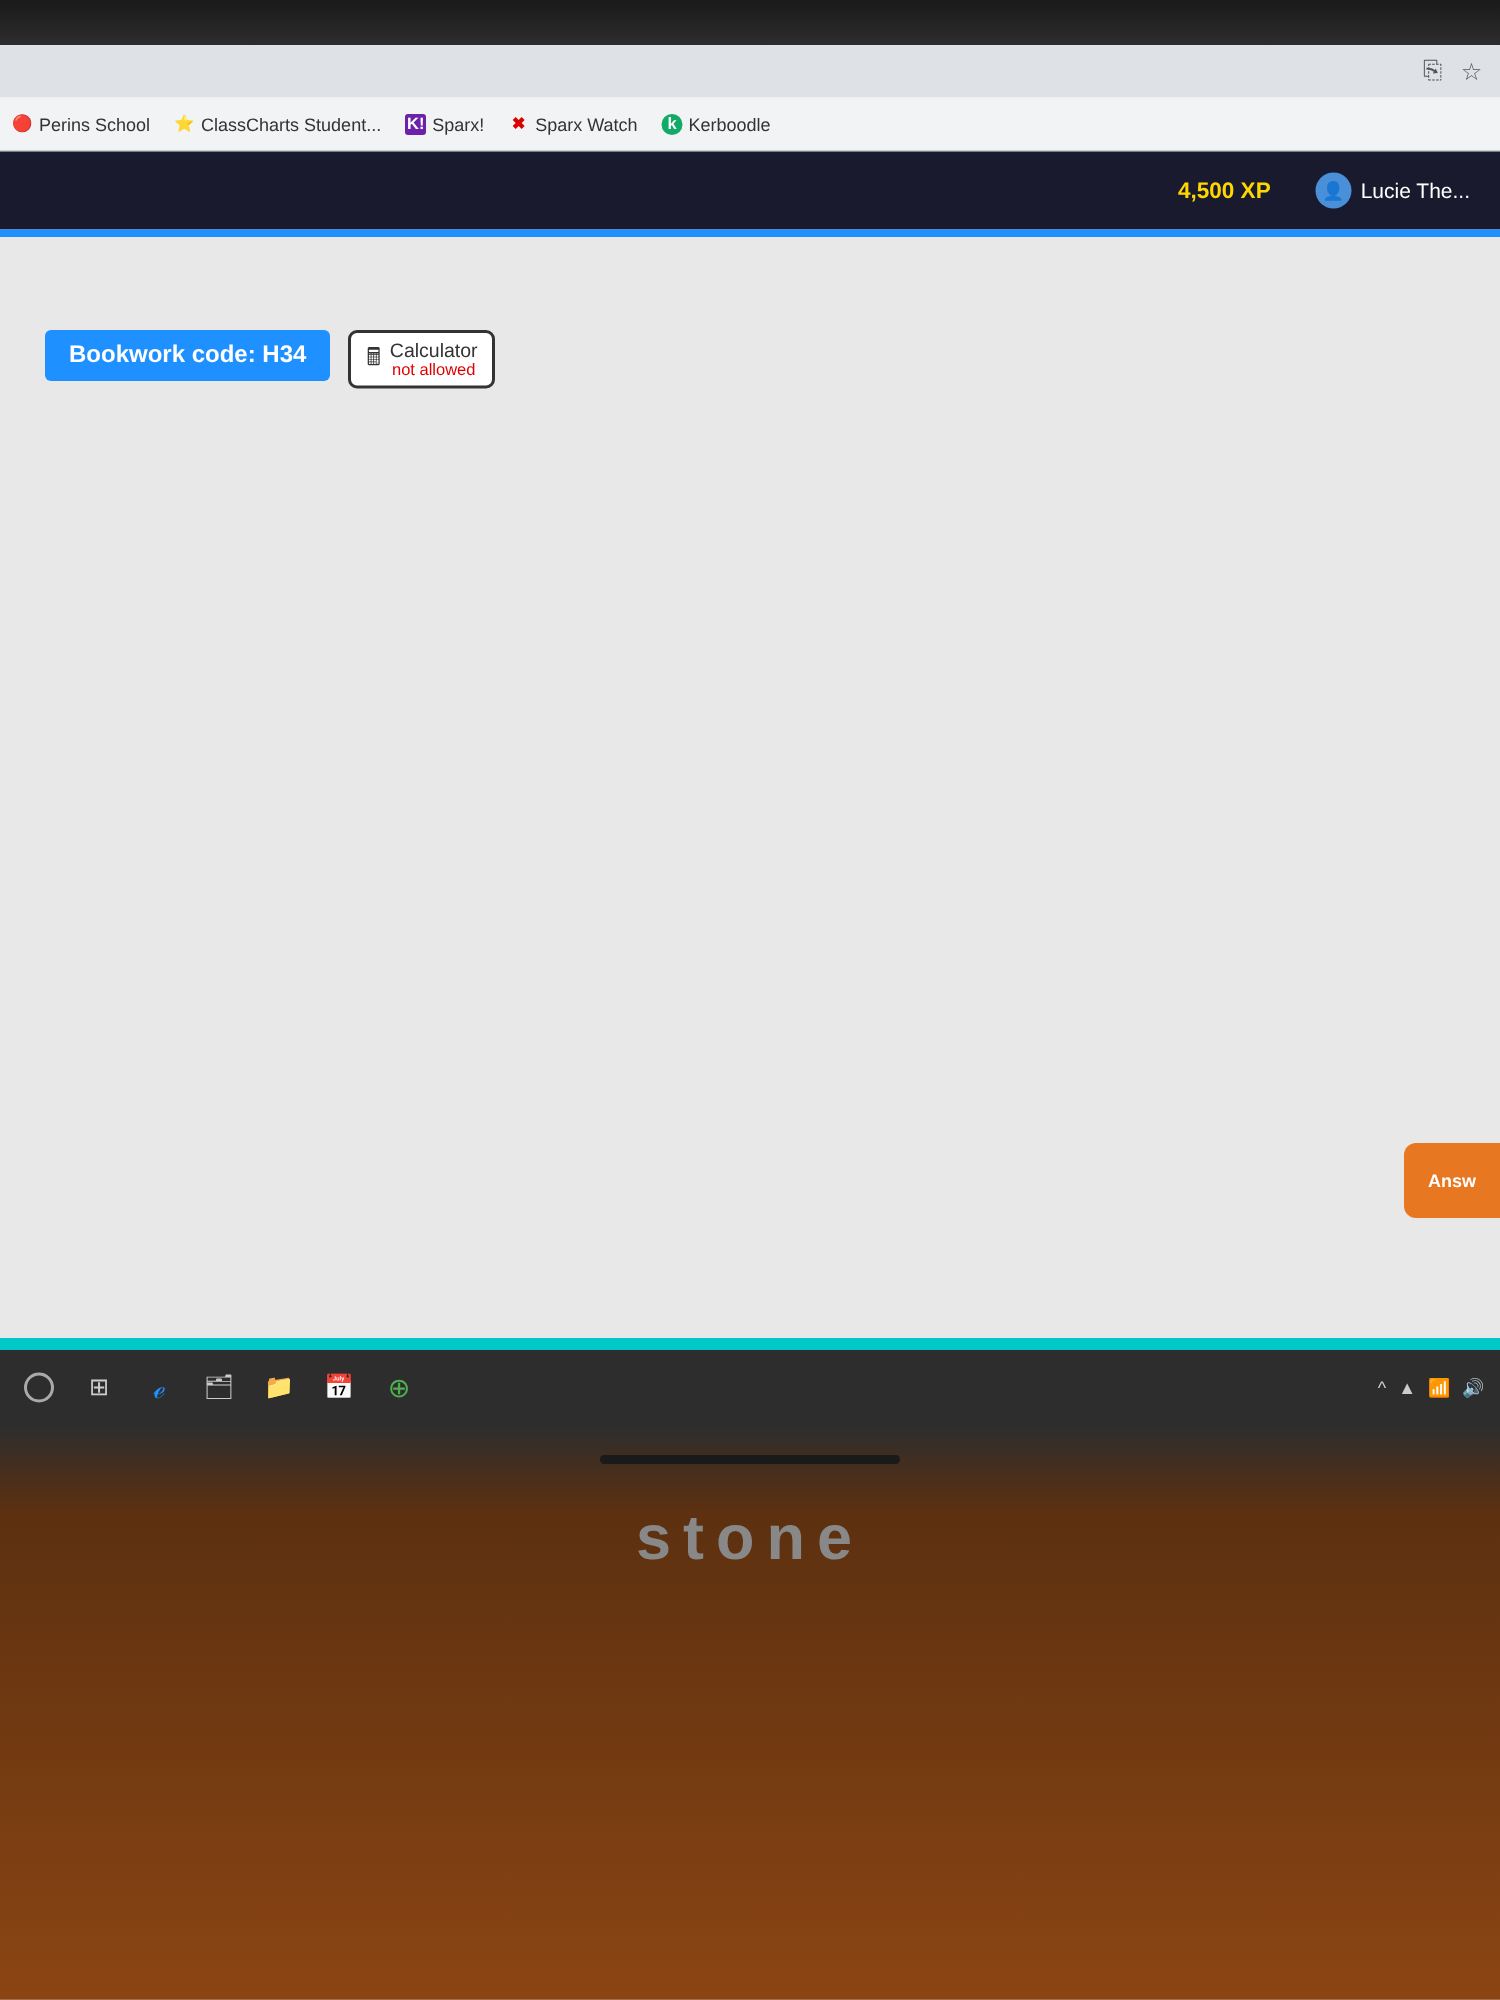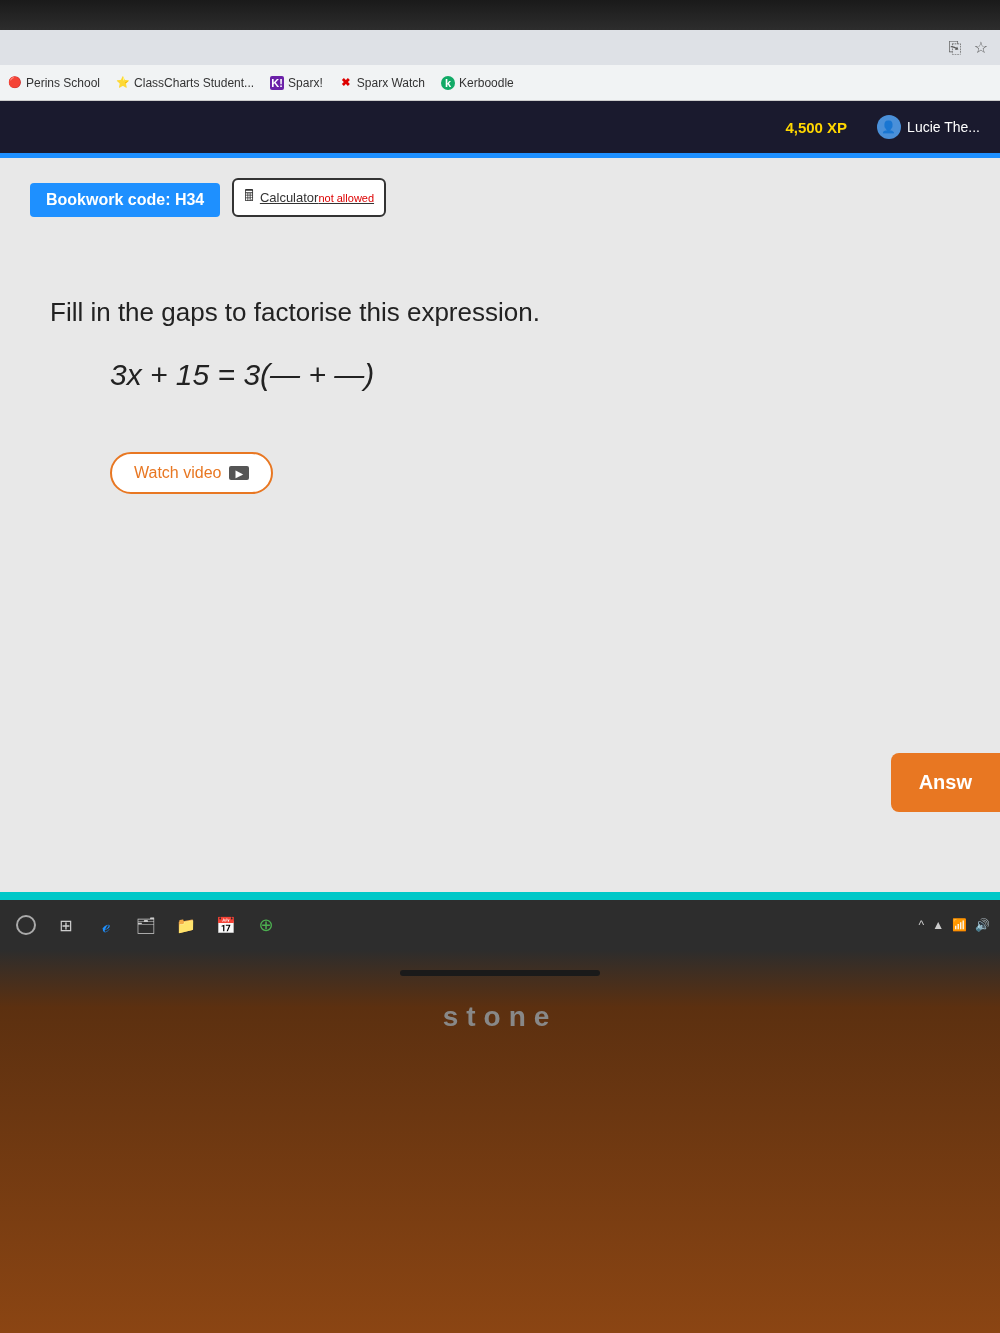--- a/index.html
+++ b/index.html
@@ -138,23 +138,24 @@
     .main-content {
       flex: 1;
       background: #e8e8e8;
       position: relative;
       padding: 20px 30px;
     }
 
     
     .bookwork-row {
       display: flex;
-      align-items: flex-end;
+      align-items: flex-start;
       gap: 12px;
       margin-bottom: 40px;
+      margin-top: 42px;
     }
 
     .bookwork-code-badge {
       background: #1e90ff;
       color: white;
       font-weight: bold;
       font-size: 16px;
       padding: 8px 16px;
       border-radius: 4px;
     }
@@ -222,23 +223,23 @@
       font-size: 10px;
     }
 
     
     .answer-btn {
       position: absolute;
       right: 0;
       bottom: 80px;
       background: #e87722;
       color: white;
-      font-size: 20px;
+      font-size: 12px;
       font-weight: bold;
-      padding: 18px 28px;
+      padding: 18px 16px;
       border: none;
       border-radius: 8px 0 0 8px;
       cursor: pointer;
       writing-mode: horizontal-tb;
     }
 
     
     .teal-bar {
       width: 100%;
       height: 8px;
@@ -299,21 +300,21 @@
       height: 383px;
       background: linear-gradient(to bottom, #2d2d2d 0%, #5c3010 15%, #8B4513 100%);
       display: flex;
       flex-direction: column;
       align-items: center;
       padding-top: 20px;
     }
 
     .laptop-brand {
       color: #888;
-      font-size: 28px;
+      font-size: 42px;
       font-weight: bold;
       letter-spacing: 8px;
       text-transform: lowercase;
       margin-top: 10px;
     }
 
     .laptop-hinge {
       width: 200px;
       height: 6px;
       background: #1a1a1a;
@@ -366,38 +367,27 @@
   </div>
 
   <div class="blue-accent-bar"></div>
 
   <div class="main-content">
 
     <div class="bookwork-row">
       <div class="bookwork-code-badge">Bookwork code: H34</div>
       <div class="calculator-badge">
         <span class="calc-icon">🖩</span>
-        <div style="display:flex;flex-direction:row;align-items:center;text-decoration:underline;">
+        <div style="display:flex;flex-direction:column;align-items:center;">
           <span>Calculator</span>
           <span style="color:#d00;font-size:11px;">not allowed</span>
         </div>
       </div>
     </div>
 
-    <div class="question-area">
-      <p class="question-text">Fill in the gaps to factorise this expression.</p>
-
-      <div class="math-expression">3x + 15 = 3(— + —)</div>
-
-      
-      <button class="watch-video-btn">
-        <span>Watch video</span>
-        <span class="video-icon">▶</span>
-      </button>
-    </div>
 
     <button class="answer-btn">Answ</button>
 
   </div>
 
   <div class="teal-bar"></div>
 
 </div>
 
 <div class="taskbar">

